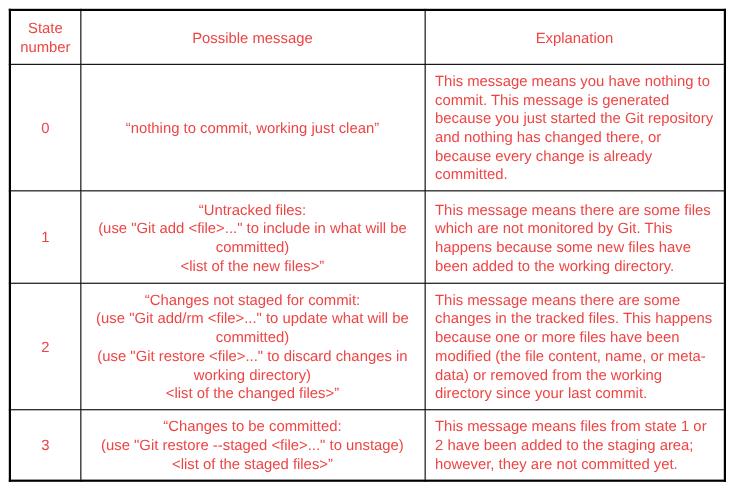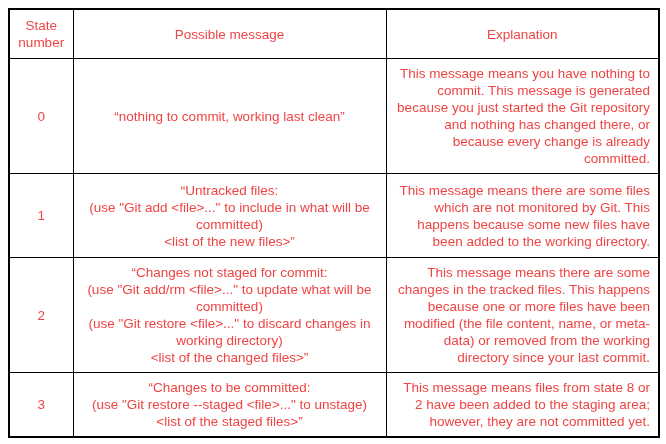--- a/index.html
+++ b/index.html
@@ -44,21 +44,21 @@
     text-align: center;
     padding: 2px 4px;
   }
   td.message-cell {
     text-align: center;
     white-space: pre-line;
     padding: 4px 8px;
     line-height: 16px;
   }
   td.expl-cell {
-    text-align: right;
+    text-align: left;
     padding: 6px 8px 6px 9px;
   }
   tr.row-0 { height: 104px; }
   tr.row-1 { height: 84px;  }
   tr.row-2 { height: 114px; }
   tr.row-3 { height: 64px;  }
 </style>
 </head>
 <body>
 
@@ -72,21 +72,21 @@
     <thead>
       <tr>
         <th class="hdr">State number</th>
         <th class="hdr">Possible message</th>
         <th class="hdr">Explanation</th>
       </tr>
     </thead>
     <tbody>
       <tr class="row-0">
         <td class="state-cell">0</td>
-        <td class="message-cell">“nothing to commit, working last clean”</td>
+        <td class="message-cell">“nothing to commit, working just clean”</td>
         <td class="expl-cell">This message means you have nothing to commit. This message is generated because you just started the Git repository and nothing has changed there, or because every change is already committed.</td>
       </tr>
       <tr class="row-1">
         <td class="state-cell">1</td>
         <td class="message-cell">“Untracked files:
 (use "Git add &lt;file&gt;..." to include in what will be committed)
 &lt;list of the new files&gt;”</td>
         <td class="expl-cell">This message means there are some files which are not monitored by  Git. This happens because some new files have been added to the working directory.</td>
       </tr>
       <tr class="row-2">
@@ -95,17 +95,17 @@
 (use "Git add/rm &lt;file&gt;..." to update what will be committed)
 (use "Git restore &lt;file&gt;..." to discard changes in working directory)
 &lt;list of the changed files&gt;”</td>
         <td class="expl-cell">This message means there are some changes in the tracked files. This happens because one or more files have been modified (the file content, name, or meta-data) or removed from the working directory since your last commit.</td>
       </tr>
       <tr class="row-3">
         <td class="state-cell">3</td>
         <td class="message-cell">“Changes to be committed:
 (use "Git restore --staged &lt;file&gt;..." to unstage)
 &lt;list of the staged files&gt;”</td>
-        <td class="expl-cell">This message means files from state 8 or 2 have been added to the staging area; however, they are not committed yet.</td>
+        <td class="expl-cell">This message means files from state 1 or 2 have been added to the staging area; however, they are not committed yet.</td>
       </tr>
     </tbody>
   </table>
 </div>
 
 </body></html>

